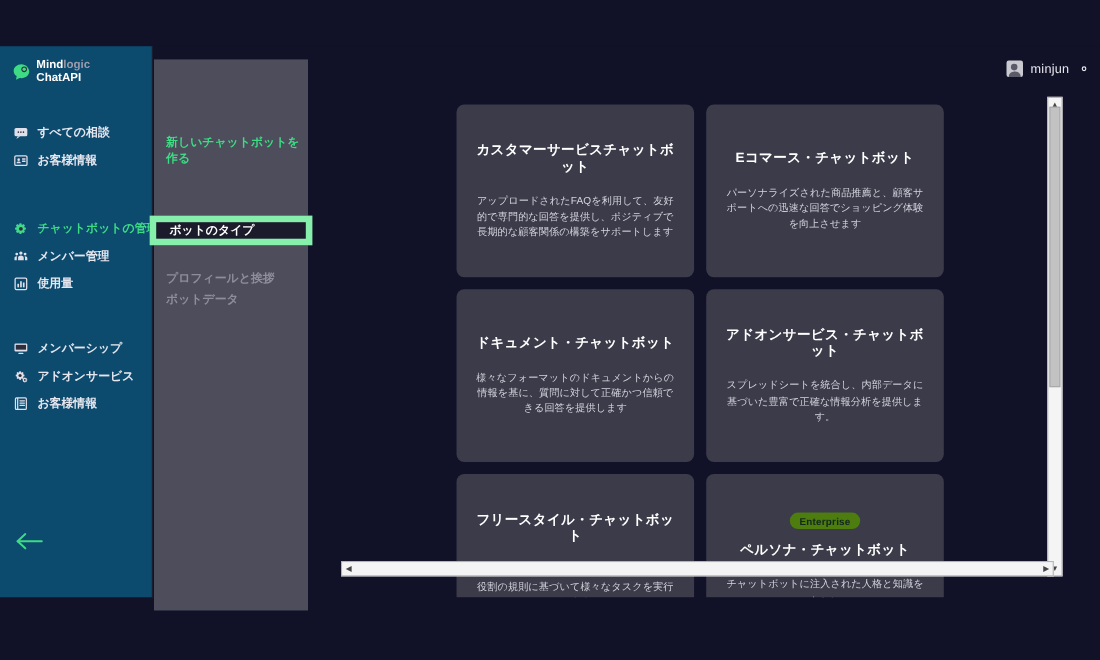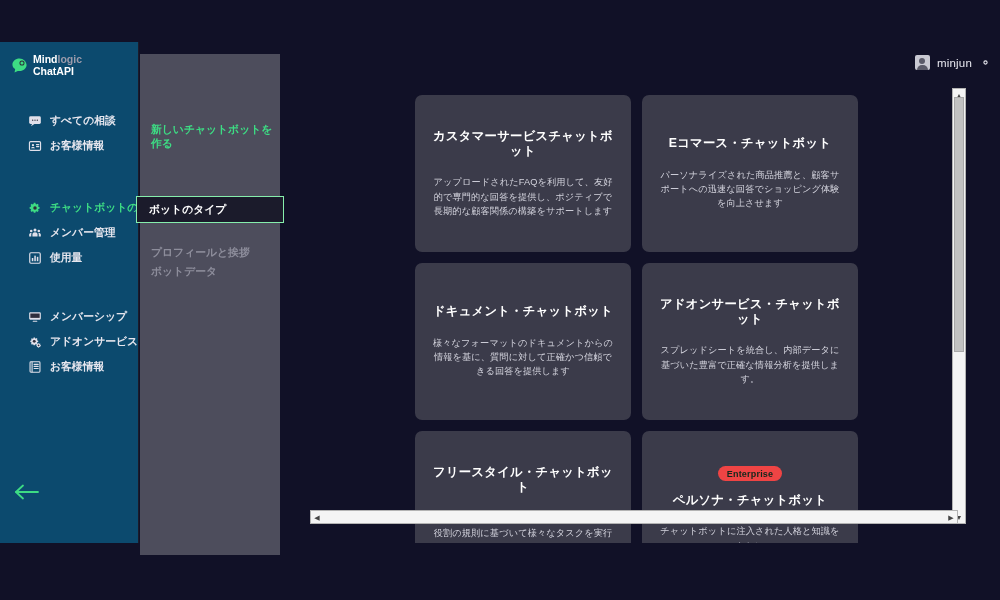--- a/index.html
+++ b/index.html
@@ -47,21 +47,21 @@
   }
   .logo-bubble {
     width: 17px; height: 17px; position: relative; flex: none;
   }
   .logo-bubble svg { display:block; }
   .logo-text { line-height: 1.12; }
   .logo-l1 { font-size: 10.5px; font-weight: bold; color: #ffffff; }
   .logo-l1 .dim { color: #9b9bab; }
   .logo-l2 { font-size: 10.5px; font-weight: bold; color: #ffffff; }
 
-  .nav-group { position: absolute; left: 16px; width: 127px; text-align: right; }
+  .nav-group { position: absolute; left: 0; width: 127px; text-align: right; }
   .nav-item {
     display: flex; align-items: center; gap: 8px;
     height: 25px; padding-left: 12px; cursor: pointer;
   }
   .nav-item .ic { width: 14px; height: 14px; flex: none; display: flex; align-items: center; justify-content: center; }
   .nav-item .lbl { font-size: 10.8px; font-weight: bold; color: #e6e6ee; white-space: nowrap; }
   .nav-item.active .lbl { color: #3ddc84; }
   .nav-item.active .ic svg { color: #3ddc84; }
   .nav-item .ic svg { color: #e0e0ea; display: block; }
 
@@ -77,21 +77,21 @@
     margin-top: 12px;
   }
   .sub-item {
     position: absolute; left: 0; width: 140px; height: 30px;
     display: flex; align-items: center; padding-left: 11px;
     font-size: 10.8px; font-weight: bold; cursor: pointer;
   }
   .sub-create { top: 68px; color: #3ddc84; }
   .sub-selected {
     top: 142px; left: -4px; width: 148px; height: 27px;
-    background: #1b1b2b; border: 1px solid #86efac;
+    background: #1b1b2b; border: 6px solid #86efac;
     color: #ffffff; padding-left: 12px;
   }
   .sub-dim { color: #8d8d9b; }
 
   
   .content {
     position: absolute; left: 290px; top: 42px;
     width: 710px; height: 501px; overflow: hidden;
   }
   .cards {
@@ -99,21 +99,21 @@
     display: grid; grid-template-columns: 216px 216px; gap: 11px;
   }
   .card {
     width: 216px; height: 157px; border-radius: 7px;
     background: #3b3b4a;
     display: flex; flex-direction: column; align-items: center;
     justify-content: center; padding: 12px 16px; cursor: pointer;
     position: relative;
   }
   .badge {
-    background: #ef4444; color: #12281c;
+    background: #4d7c0f; color: #12281c;
     font-size: 9px; font-weight: bold; border-radius: 9px;
     padding: 2.5px 9px; margin-bottom: 12px; letter-spacing: .2px;
   }
   .card-title {
     font-size: 12.3px; font-weight: bold; color: #ffffff;
     text-align: center; letter-spacing: .3px; margin-bottom: 16px;
     line-height: 1.25;
   }
   .card-desc {
     font-size: 9.2px; color: #d4d4de; text-align: center;

